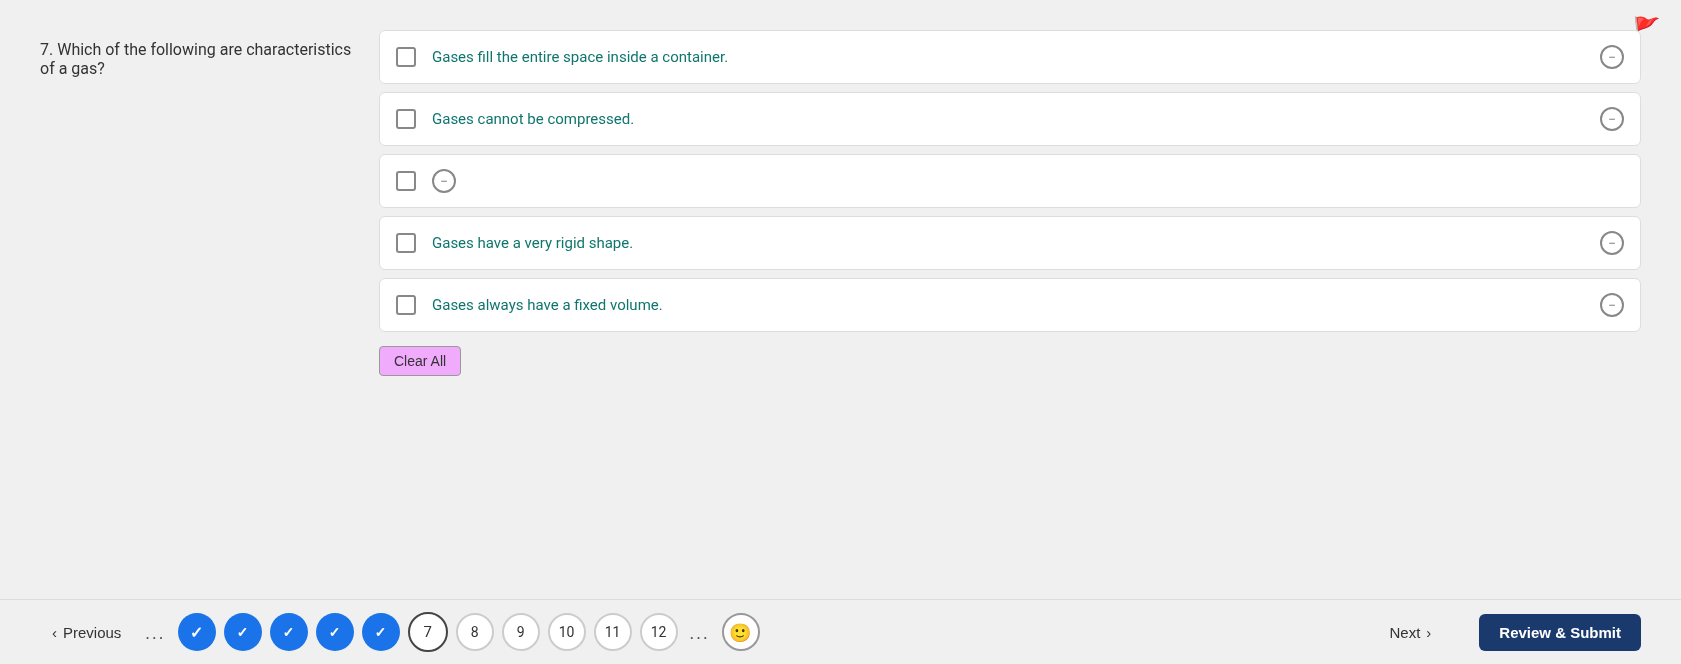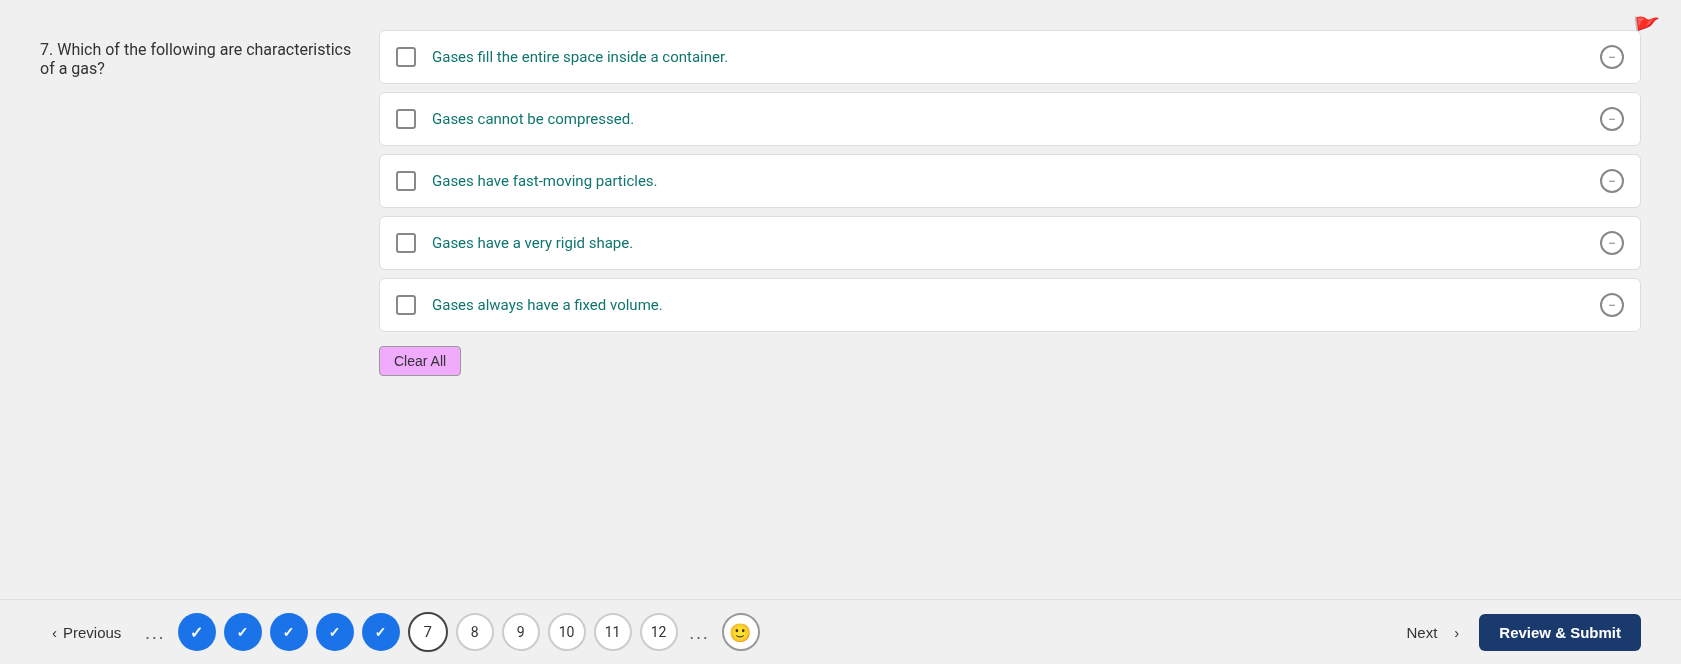--- a/index.html
+++ b/index.html
@@ -164,38 +164,39 @@
       justify-content: center;
     }
 
     .nav-spacer {
       flex: 1;
     }
 
     .nav-next-btn {
       display: flex;
       align-items: center;
-      gap: 17px;
+      gap: 6px;
       background: none;
       border: none;
       font-size: 15px;
       color: #333;
       cursor: pointer;
       padding: 8px 12px;
     }
 
     .review-submit-btn {
       background: #1a3a6e;
       color: #fff;
       border: none;
       border-radius: 6px;
       padding: 10px 20px;
       font-size: 15px;
       font-weight: 600;
       cursor: pointer;
+      margin-left: 28px;
     }
 
     .top-right-flag {
       position: fixed;
       top: 16px;
       right: 20px;
     }
   </style>
 </head>
 <body>
@@ -226,21 +227,20 @@
     <div class="answer-option">
       <div class="answer-checkbox"></div>
       <span class="answer-text">Gases cannot be compressed.</span>
       <div class="answer-eliminate">
         <span>−</span>
       </div>
     </div>
 
     <div class="answer-option">
       <div class="answer-checkbox"></div>
-      <span class="answer-text">Gases have fast-moving particles.</span>
       <div class="answer-eliminate">
         <span>−</span>
       </div>
     </div>
 
     <div class="answer-option">
       <div class="answer-checkbox"></div>
       <span class="answer-text">Gases have a very rigid shape.</span>
       <div class="answer-eliminate">
         <span>−</span>

